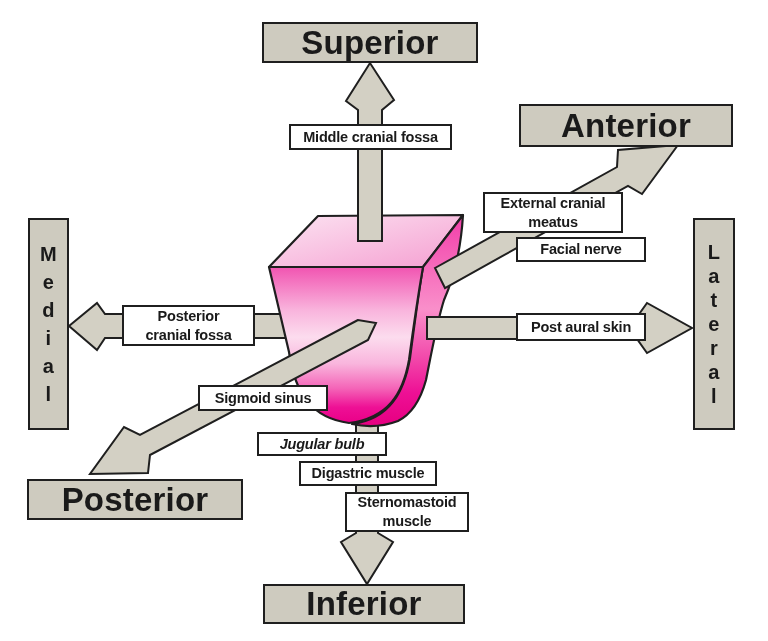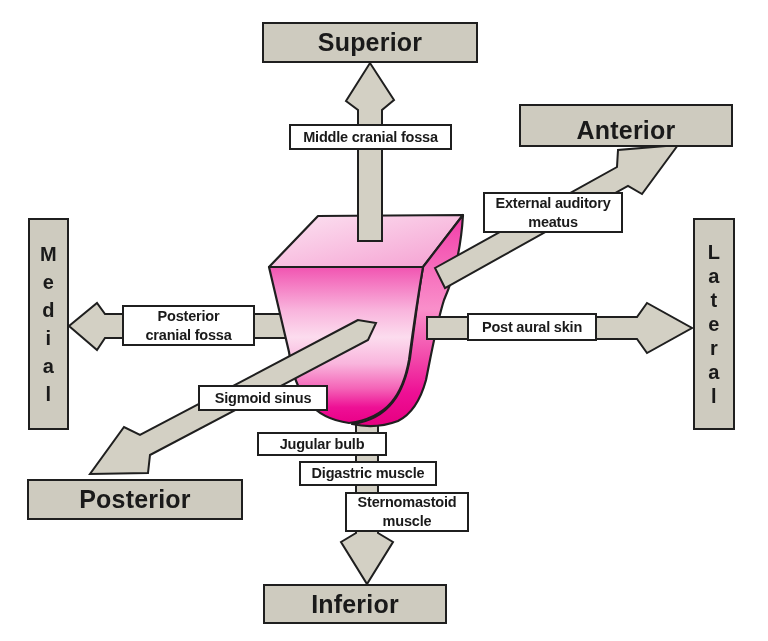--- a/index.html
+++ b/index.html
@@ -12,21 +12,21 @@
   
   .arrow{fill:var(--arrow-fill,#d3d0c4);stroke:var(--outline,#1f1f1f);stroke-width:2;stroke-linejoin:miter;}
   .face{stroke:var(--outline,#1f1f1f);stroke-width:2.2;stroke-linejoin:round;}
   
   .dir-box{
     position:absolute;box-sizing:border-box;
     background:var(--box-fill,#cecbbf);
     border:2px solid var(--outline,#1f1f1f);
     color:var(--text,#1a1a1a);
     display:flex;align-items:center;justify-content:center;
-    font-size:25px;font-weight:bold;letter-spacing:.2px;
+    font-size:33px;font-weight:bold;letter-spacing:.2px;
   }
   .vbox{flex-direction:column;font-size:20px;}
   .vbox .vchar{display:block;text-align:center;}
   .vbox-6 .vchar{line-height:28px;}
   .vbox-7 .vchar{line-height:24px;}
   
   .label-box{
     position:absolute;box-sizing:border-box;
     background:var(--label-fill,#fff);
     border:2px solid var(--outline,#1f1f1f);
@@ -104,42 +104,45 @@
         <span class="vchar">t</span>
         <span class="vchar">e</span>
         <span class="vchar">r</span>
         <span class="vchar">a</span>
         <span class="vchar">l</span>
       </span>
   </div>
   <div class="dir-box" style="left:27px;top:479px;width:216px;height:41px;">
     <span>Posterior</span>
   </div>
-  <div class="dir-box" style="left:263px;top:584px;width:184px;height:40px;">
+  <div class="dir-box" style="left:263px;top:584px;width:202px;height:40px;">
     <span>Inferior</span>
   </div>
 
   <div class="label-box" style="left:289px;top:124px;width:163px;height:26px;">
     <span>Middle cranial fossa</span>
   </div>
   <div class="label-box" style="left:483px;top:192px;width:140px;height:41px;">
-    <span>External auditory
+    <span>External cranial
 meatus</span>
   </div>
-  <div class="label-box" style="left:467px;top:313px;width:130px;height:28px;">
+  <div class="label-box" style="left:516px;top:237px;width:130px;height:25px;">
+    <span>Facial nerve</span>
+  </div>
+  <div class="label-box" style="left:516px;top:313px;width:130px;height:28px;">
     <span>Post aural skin</span>
   </div>
   <div class="label-box" style="left:122px;top:305px;width:133px;height:41px;">
     <span>Posterior
 cranial fossa</span>
   </div>
   <div class="label-box" style="left:158px;top:385px;width:130px;height:26px;margin-left:40px;">
     <span>Sigmoid sinus</span>
   </div>
-  <div class="label-box" style="left:257px;top:432px;width:130px;height:24px;">
+  <div class="label-box" style="left:257px;top:432px;width:130px;height:24px;font-style:italic;">
     <span>Jugular bulb</span>
   </div>
   <div class="label-box" style="left:345px;top:492px;width:124px;height:40px;">
     <span>Sternomastoid
 muscle</span>
   </div>
   <div class="label-box" style="left:299px;top:461px;width:138px;height:25px;">
     <span>Digastric muscle</span>
   </div>
 

